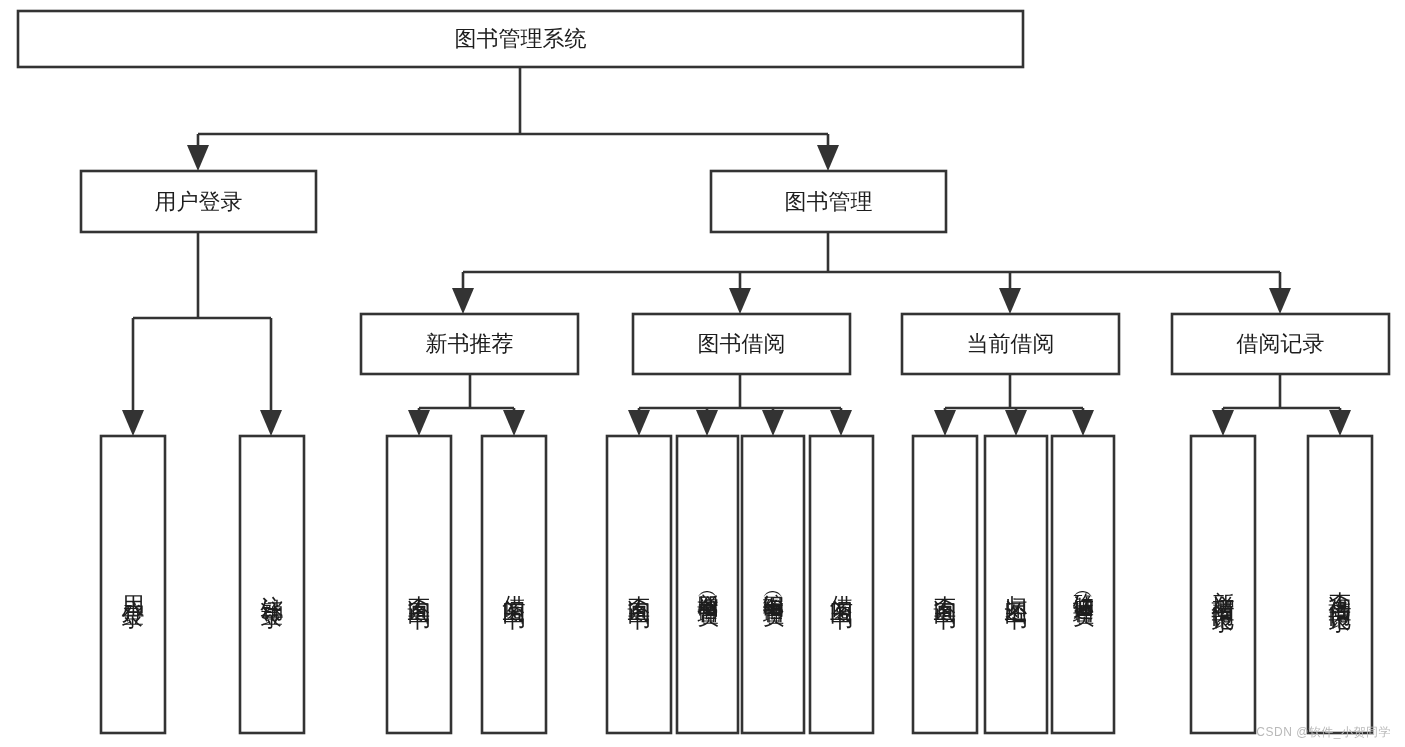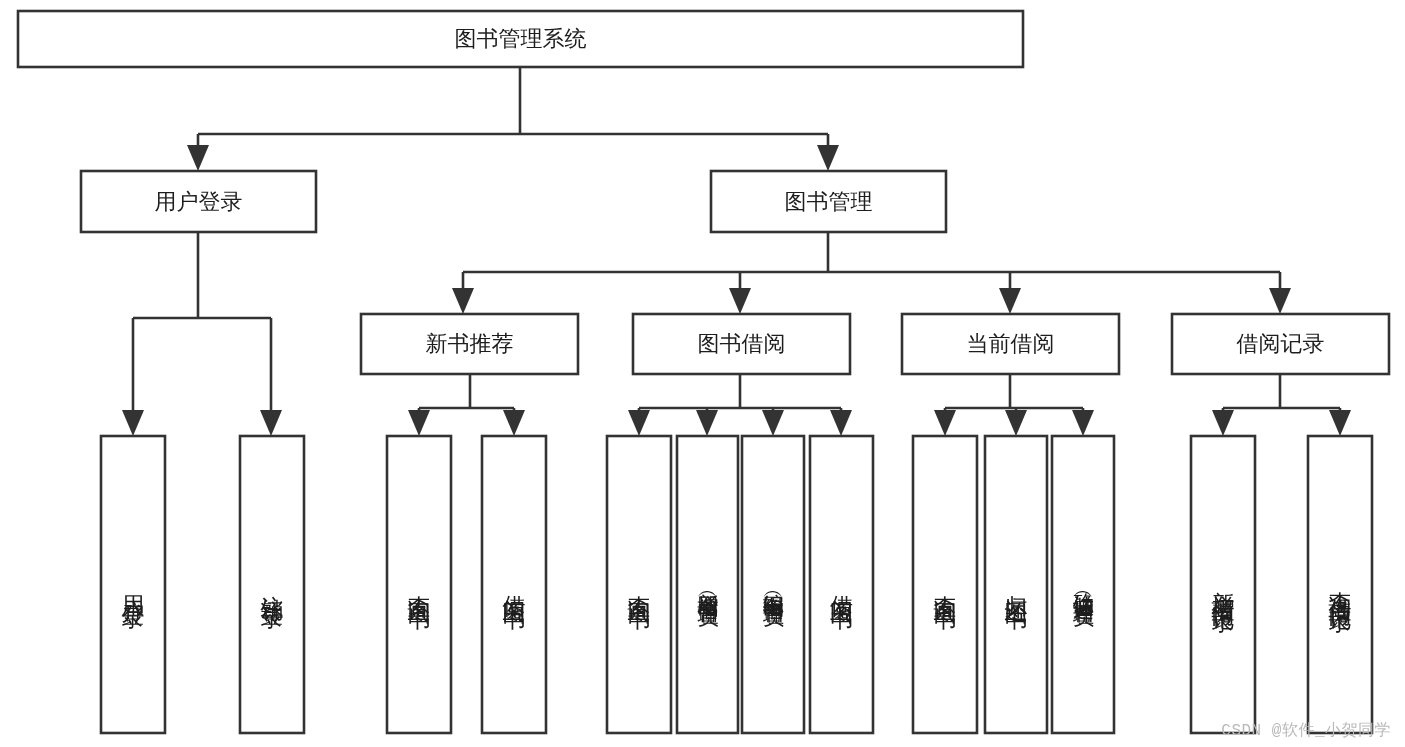--- a/index.html
+++ b/index.html
@@ -64,22 +64,22 @@
     align-items: center;
     justify-content: center;
     text-align: center;
     white-space: nowrap;
     user-select: none;
   }
   .watermark {
     position: absolute;
     right: 14px;
     bottom: 6px;
-    font-family: Liberation Mono, monospace;
-    font-size: 16px;
+    font-family: Liberation Sans, sans-serif;
+    font-size: 12px;
     color: #b9b9b9;
     letter-spacing: 0.5px;
     user-select: none;
   }
 </style>
 </head>
 <body>
 
 <div id="diagram-root">
 

